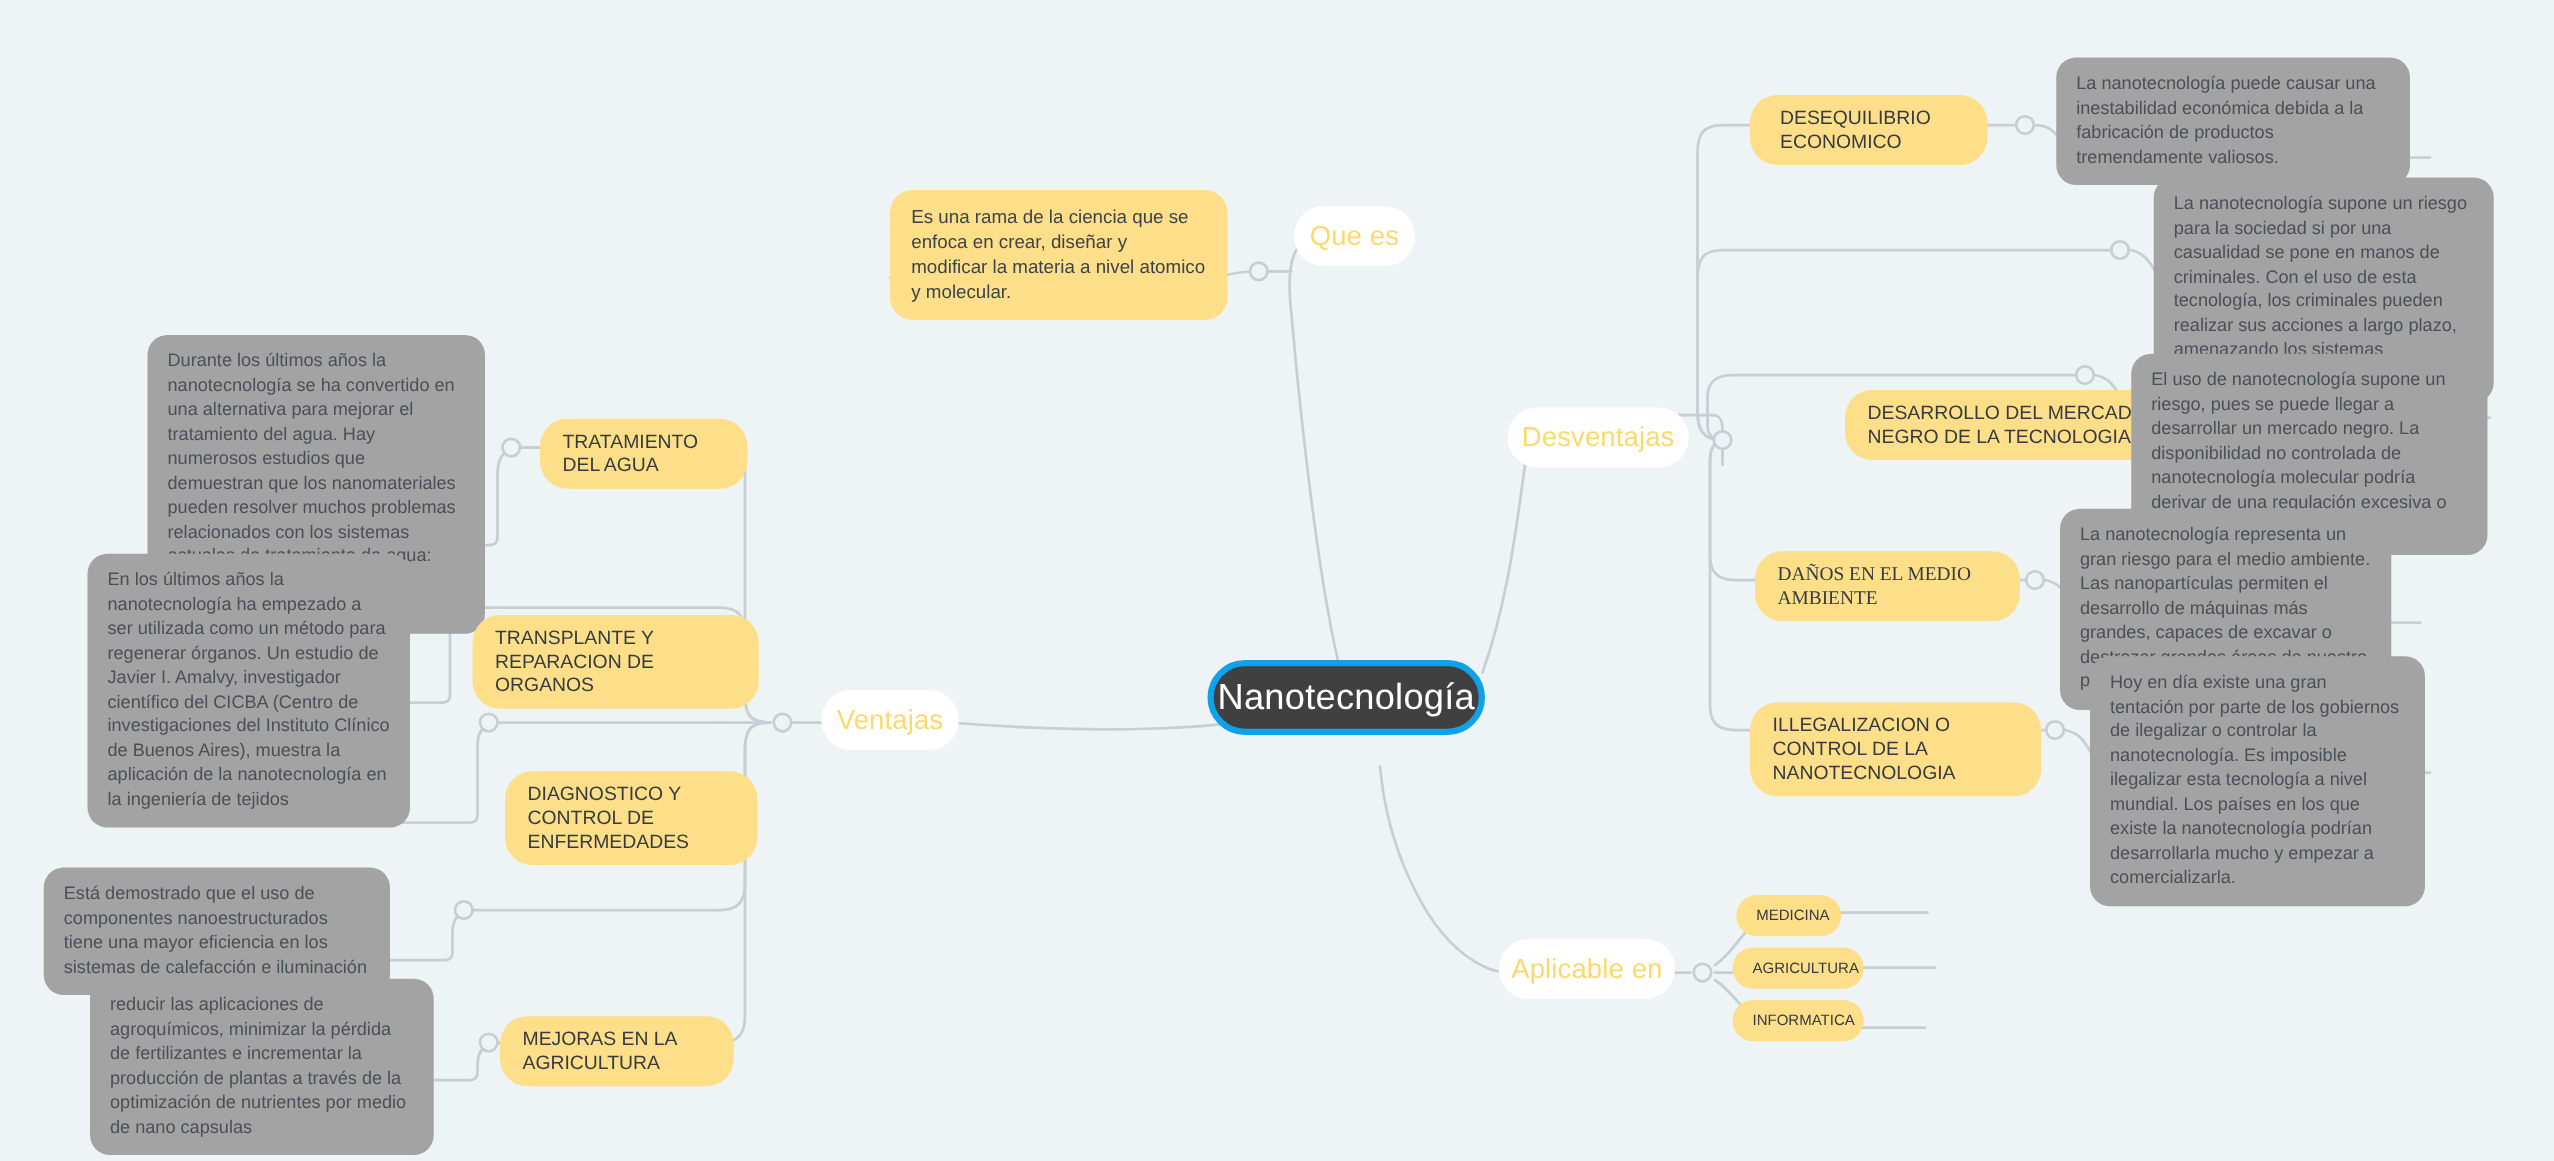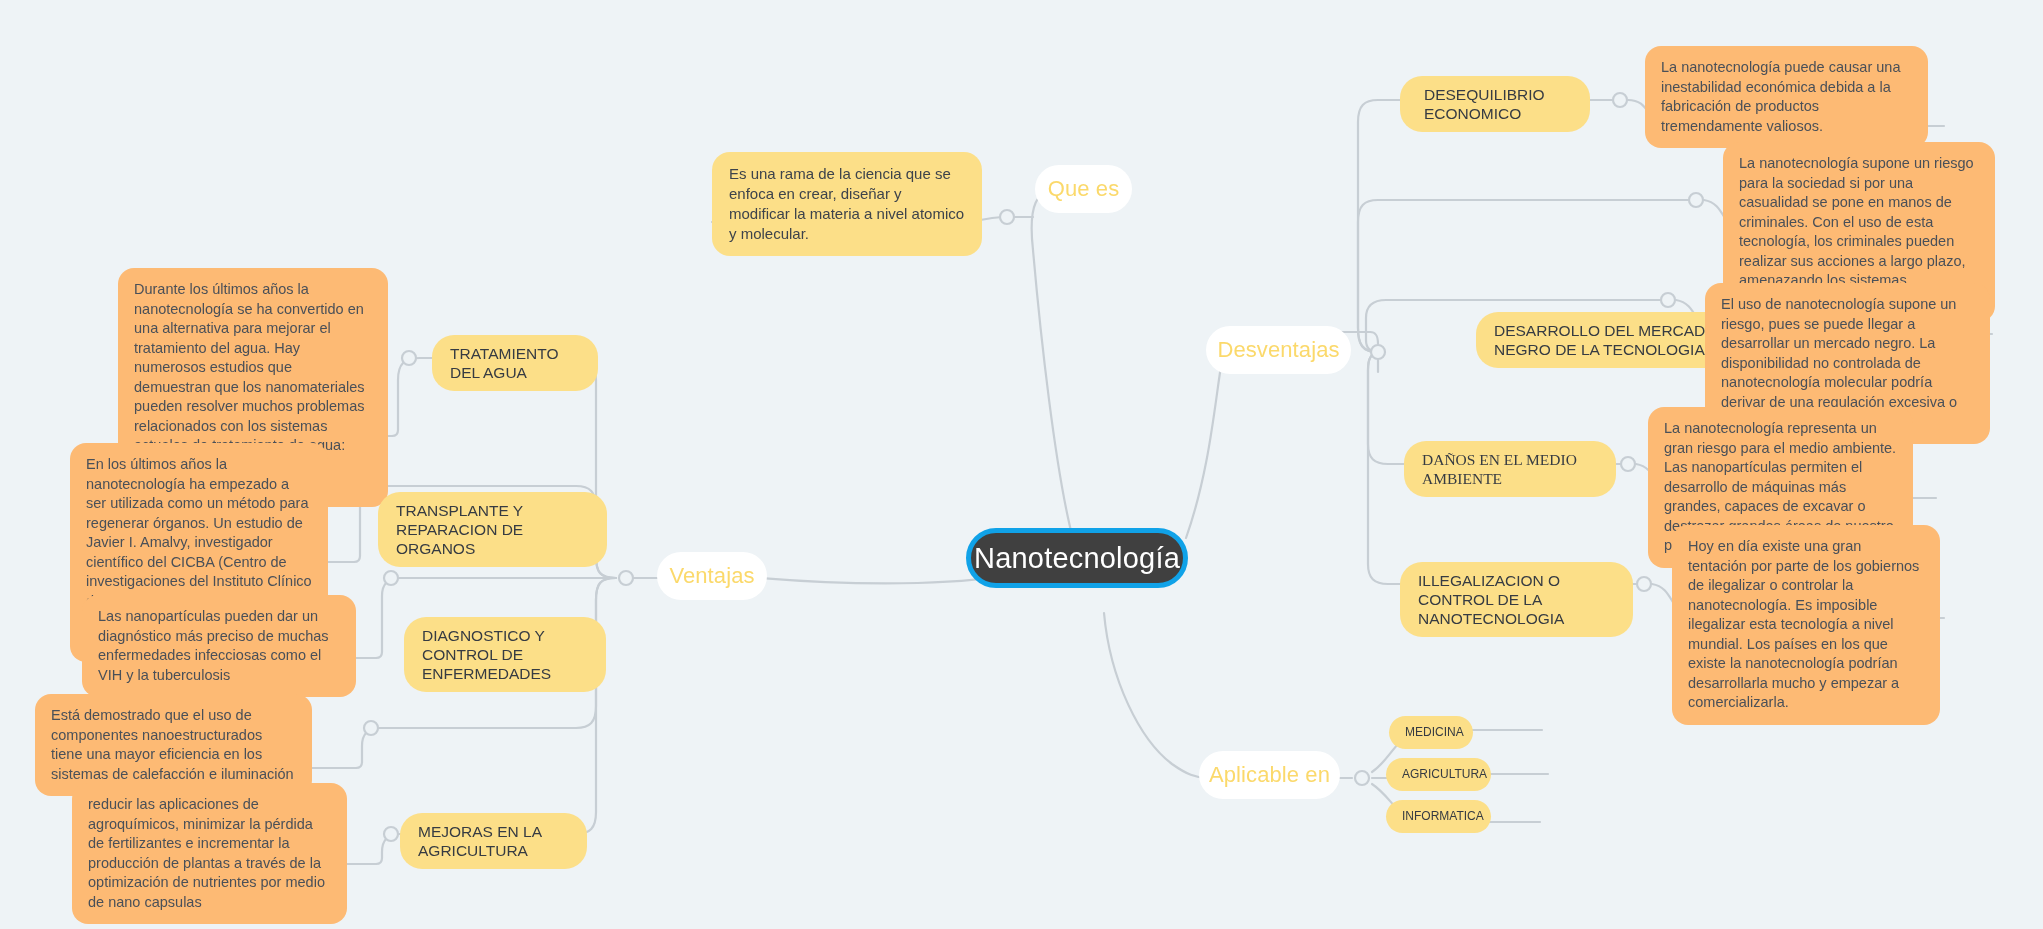--- a/index.html
+++ b/index.html
@@ -70,21 +70,21 @@
   .note-yellow {
     background: #fcdf88;
     border-radius: 18px;
     color: #3d434b;
     font-size: 15px;
     line-height: 20px;
     padding: 12px 17px;
   }
   
   .note {
-    background: #fdba74;
+    background: #a3a3a3;
     border-radius: 16px;
     color: #4a5058;
     font-size: 14.5px;
     line-height: 19.5px;
     padding: 12px 16px;
     box-sizing: border-box;
   }
 </style>
 </head>
 <body>
@@ -224,23 +224,20 @@
   <div class="node topic" style="left:378px; top:492px; width:229px;">
     <span>TRANSPLANTE Y REPARACION DE ORGANOS</span>
   </div>
   <div class="node note" style="left:70px; top:443px; width:258px;">
     <span>En los últimos años la nanotecnología ha empezado a ser utilizada como un método para regenerar órganos. Un estudio de Javier I. Amalvy, investigador científico del CICBA (Centro de investigaciones del Instituto Clínico de Buenos Aires), muestra la aplicación de la nanotecnología en la ingeniería de tejidos</span>
   </div>
 
   <div class="node topic" style="left:404px; top:617px; width:202px;">
     <span>DIAGNOSTICO Y CONTROL DE ENFERMEDADES</span>
   </div>
-  <div class="node note" style="left:82px; top:595px; width:274px;">
-    <span>Las nanopartículas pueden dar un diagnóstico más preciso de muchas enfermedades infecciosas como el VIH y la tuberculosis</span>
-  </div>
 
   <div class="node note" style="left:35px; top:694px; width:277px;">
     <span>Está demostrado que el uso de componentes nanoestructurados tiene una mayor eficiencia en los sistemas de calefacción e iluminación</span>
   </div>
 
   <div class="node topic" style="left:400px; top:813px; width:187px;">
     <span>MEJORAS EN LA AGRICULTURA</span>
   </div>
   <div class="node note" style="left:72px; top:783px; width:275px;">
     <span>reducir las aplicaciones de agroquímicos, minimizar la pérdida de fertilizantes e incrementar la producción de plantas a través de la optimización de nutrientes por medio de nano capsulas</span>

